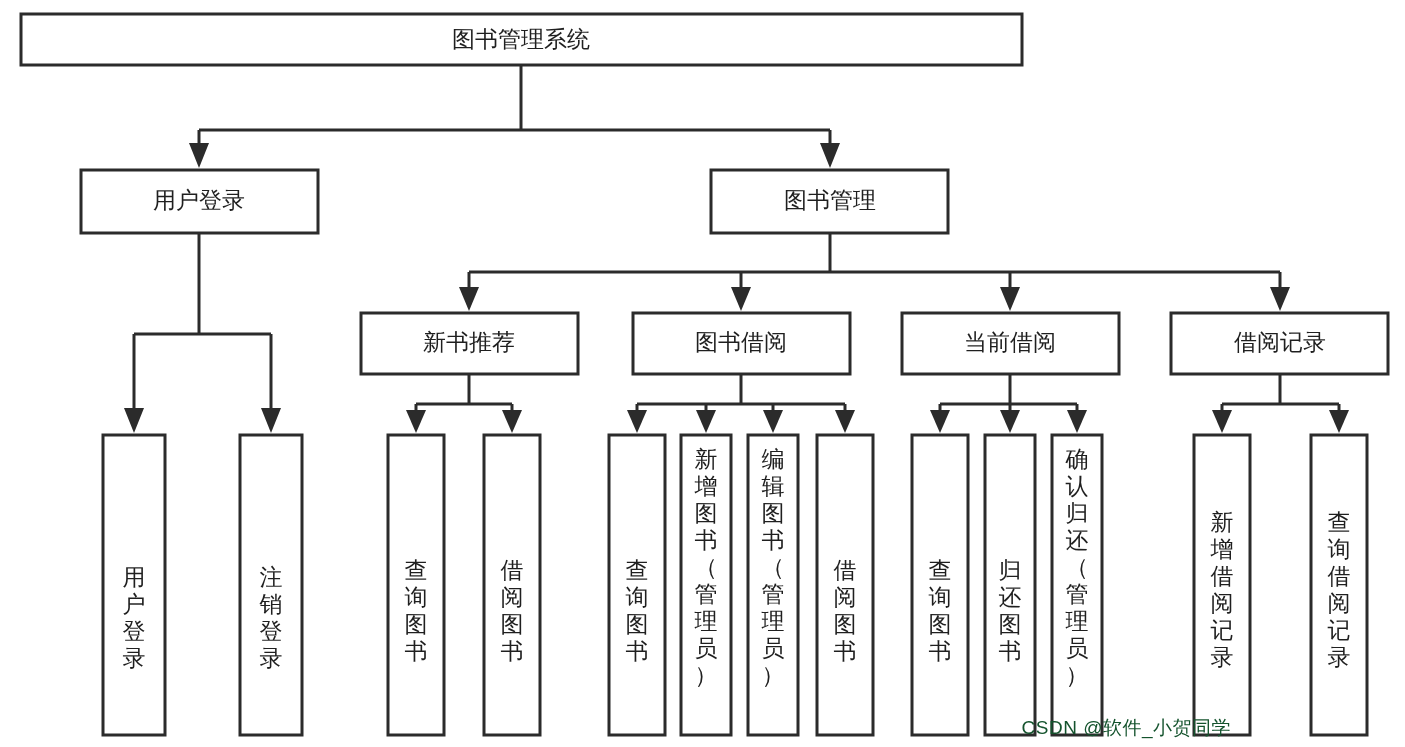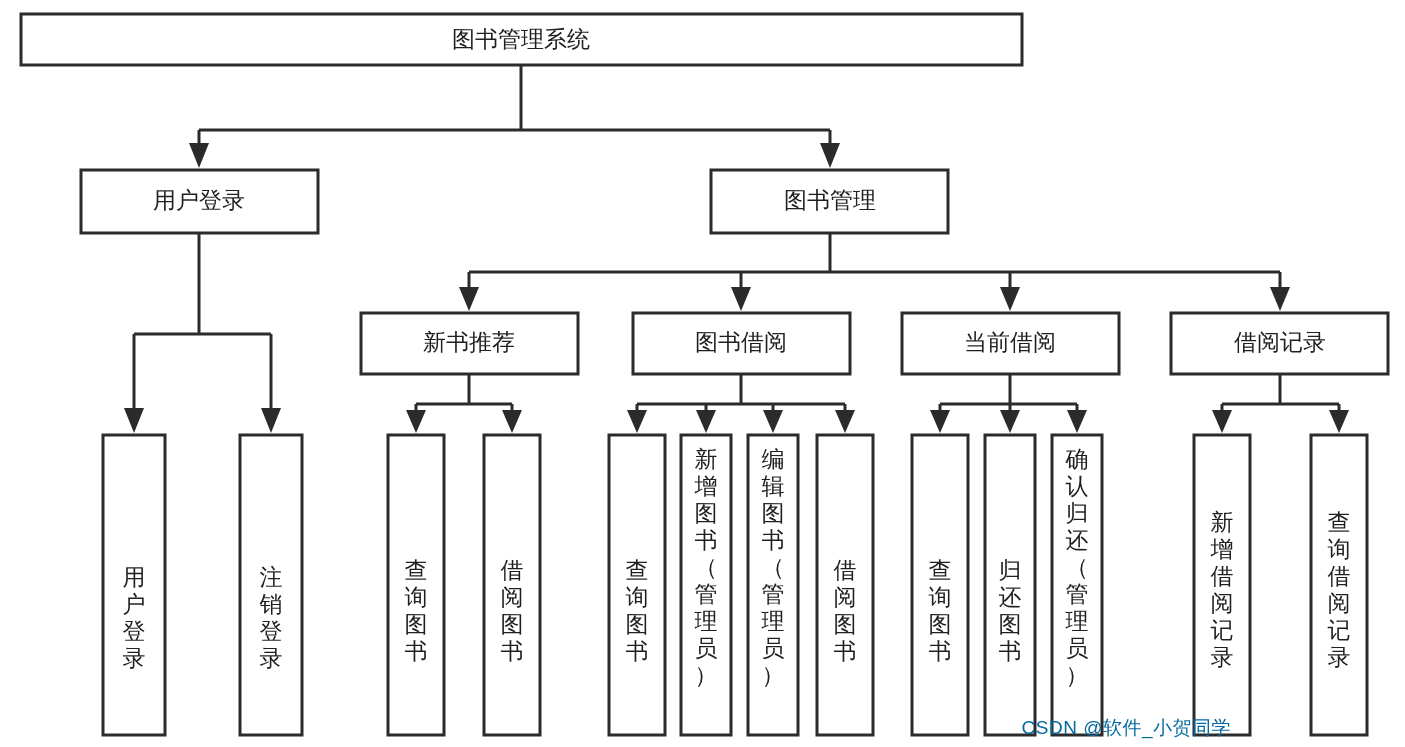--- a/index.html
+++ b/index.html
@@ -54,21 +54,21 @@
     font-size: 23px;
     fill: #1f1f1f;
     text-anchor: middle;
   }
   .watermark {
     position: absolute;
     right: 12px;
     bottom: 6px;
     font-family: "Liberation Sans", "DejaVu Sans", sans-serif;
     font-size: 19px;
-    color: #0369a1;
+    color: #14532d;
     white-space: nowrap;
     letter-spacing: 0.5px;
     pointer-events: none;
   }
 </style>
 </head>
 <body>
 
 <div id="diagram-root">
 

